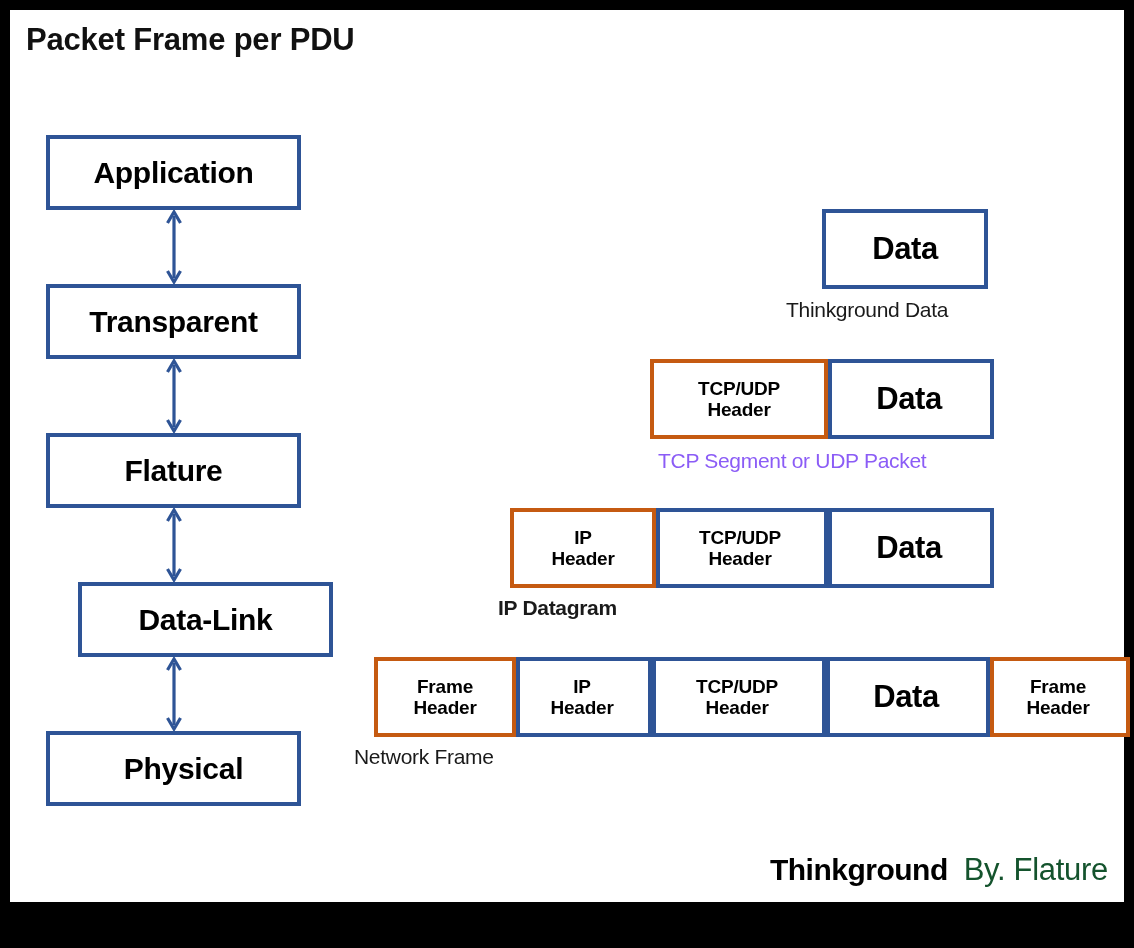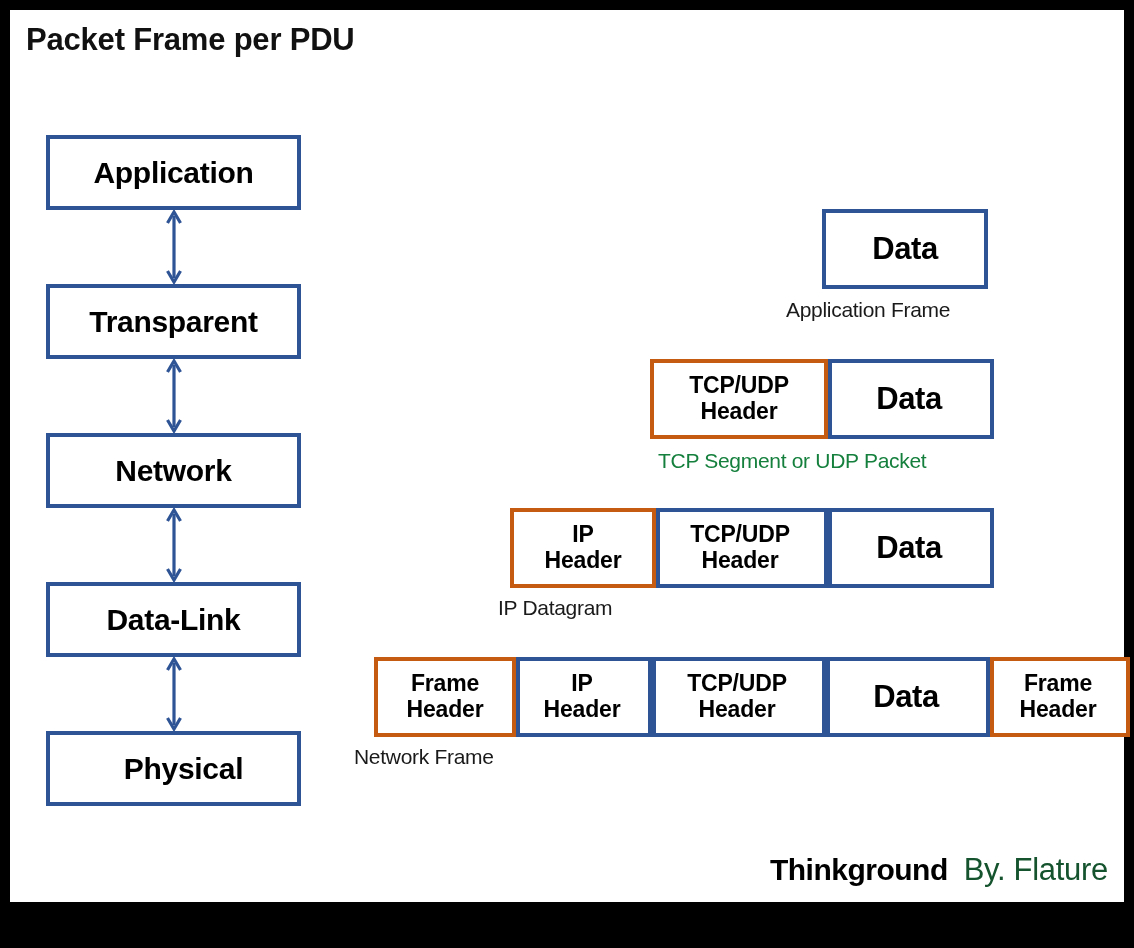--- a/index.html
+++ b/index.html
@@ -84,21 +84,21 @@
     line-height: 1.12;
   }
 
   .cell.blue  { border: 4px solid #3b82f6; }
   .cell.orange{ border: 4px solid #C55A11; }
 
   
   .cell.joint-left  { border-left-width: 0; }
 
   .cell .label {
-    font-size: 23px;
+    font-size: 19px;
     letter-spacing: -0.2px;
   }
   .cell .label.big {
     font-size: 31px;
     letter-spacing: -0.4px;
   }
 
   .caption {
     position: absolute;
     font-size: 21px;
@@ -140,23 +140,23 @@
     <div id="title">Packet Frame per PDU</div>
 
     <div id="osi-stack">
         <div class="layer-box" style="top: 125px; border-color: rgb(46, 84, 150);">
           <span>Application</span>
         </div>
         <div class="layer-box" style="top: 274px; border-color: rgb(46, 84, 150);">
           <span>Transparent</span>
         </div>
         <div class="layer-box" style="top: 423px; border-color: rgb(46, 84, 150);">
-          <span>Network</span>
-        </div>
-        <div class="layer-box" style="top: 572px; border-color: rgb(46, 84, 150);">
+          <span>Flature</span>
+        </div>
+        <div class="layer-box" style="top: 572px; border-color: rgb(46, 84, 150); margin-left: 32px;">
           <span>Data-Link</span>
         </div>
         <div class="layer-box" style="top: 721px; border-color: rgb(46, 84, 150); padding-left: 20px;">
           <span>Physical</span>
         </div>
         <div class="layer-arrow" style="top: 200px; height: 74px;"><svg width="18" height="74" viewBox="0 0 18 74" aria-hidden="true">
             <line x1="9" y1="6" x2="9" y2="68" stroke="#2E5496" stroke-width="3.2"></line>
             <polyline points="2.5,13 9,2 15.5,13" fill="none" stroke="#2E5496" stroke-width="3.2" stroke-linejoin="miter"></polyline>
             <polyline points="2.5,61 9,72 15.5,61" fill="none" stroke="#2E5496" stroke-width="3.2" stroke-linejoin="miter"></polyline>
           </svg></div>
@@ -176,42 +176,42 @@
             <polyline points="2.5,61 9,72 15.5,61" fill="none" stroke="#2E5496" stroke-width="3.2" stroke-linejoin="miter"></polyline>
           </svg></div>
       </div>
 
     <div id="pdu-area">
         <div class="pdu-row" style="left: 812px; top: 199px;">
           <div class="cell blue" style="width: 166px; border-color: rgb(46, 84, 150);">
             <span class="label big"><span>Data</span></span>
           </div>
         </div>
-        <div class="caption" style="left: 776px; top: 288px; color: rgb(26, 26, 26);">Application Frame</div>
+        <div class="caption" style="left: 776px; top: 288px; color: rgb(26, 26, 26);">Thinkground Data</div>
         <div class="pdu-row" style="left: 640px; top: 349px;">
           <div class="cell orange" style="width: 178px; border-color: rgb(197, 90, 17);">
             <span class="label"><span>TCP/UDP</span><br><span>Header</span></span>
           </div>
           <div class="cell blue joint-left" style="width: 166px; border-color: rgb(46, 84, 150); border-left-width: 0px; box-shadow: rgb(46, 84, 150) 4px 0px 0px 0px inset;">
             <span class="label big"><span>Data</span></span>
           </div>
         </div>
-        <div class="caption" style="left: 648px; top: 439px; color: #15803d;">TCP Segment or UDP Packet</div>
+        <div class="caption" style="left: 648px; top: 439px; color: #8b5cf6;">TCP Segment or UDP Packet</div>
         <div class="pdu-row" style="left: 500px; top: 498px;">
           <div class="cell orange" style="width: 146px; border-color: rgb(197, 90, 17);">
             <span class="label"><span>IP</span><br><span>Header</span></span>
           </div>
           <div class="cell blue joint-left" style="width: 172px; border-color: rgb(46, 84, 150); border-left-width: 0px; box-shadow: rgb(46, 84, 150) 4px 0px 0px 0px inset;">
             <span class="label"><span>TCP/UDP</span><br><span>Header</span></span>
           </div>
           <div class="cell blue joint-left" style="width: 166px; border-color: rgb(46, 84, 150); border-left-width: 0px; box-shadow: rgb(46, 84, 150) 4px 0px 0px 0px inset;">
             <span class="label big"><span>Data</span></span>
           </div>
         </div>
-        <div class="caption" style="left: 488px; top: 586px; color: rgb(26, 26, 26);">IP Datagram</div>
+        <div class="caption" style="left: 488px; top: 586px; color: rgb(26, 26, 26); font-weight: bold;">IP Datagram</div>
         <div class="pdu-row" style="left: 364px; top: 647px;">
           <div class="cell orange" style="width: 142px; border-color: rgb(197, 90, 17);">
             <span class="label"><span>Frame</span><br><span>Header</span></span>
           </div>
           <div class="cell blue joint-left" style="width: 136px; border-color: rgb(46, 84, 150); border-left-width: 0px; box-shadow: rgb(46, 84, 150) 4px 0px 0px 0px inset;">
             <span class="label"><span>IP</span><br><span>Header</span></span>
           </div>
           <div class="cell blue joint-left" style="width: 174px; border-color: rgb(46, 84, 150); border-left-width: 0px; box-shadow: rgb(46, 84, 150) 4px 0px 0px 0px inset;">
             <span class="label"><span>TCP/UDP</span><br><span>Header</span></span>
           </div>

